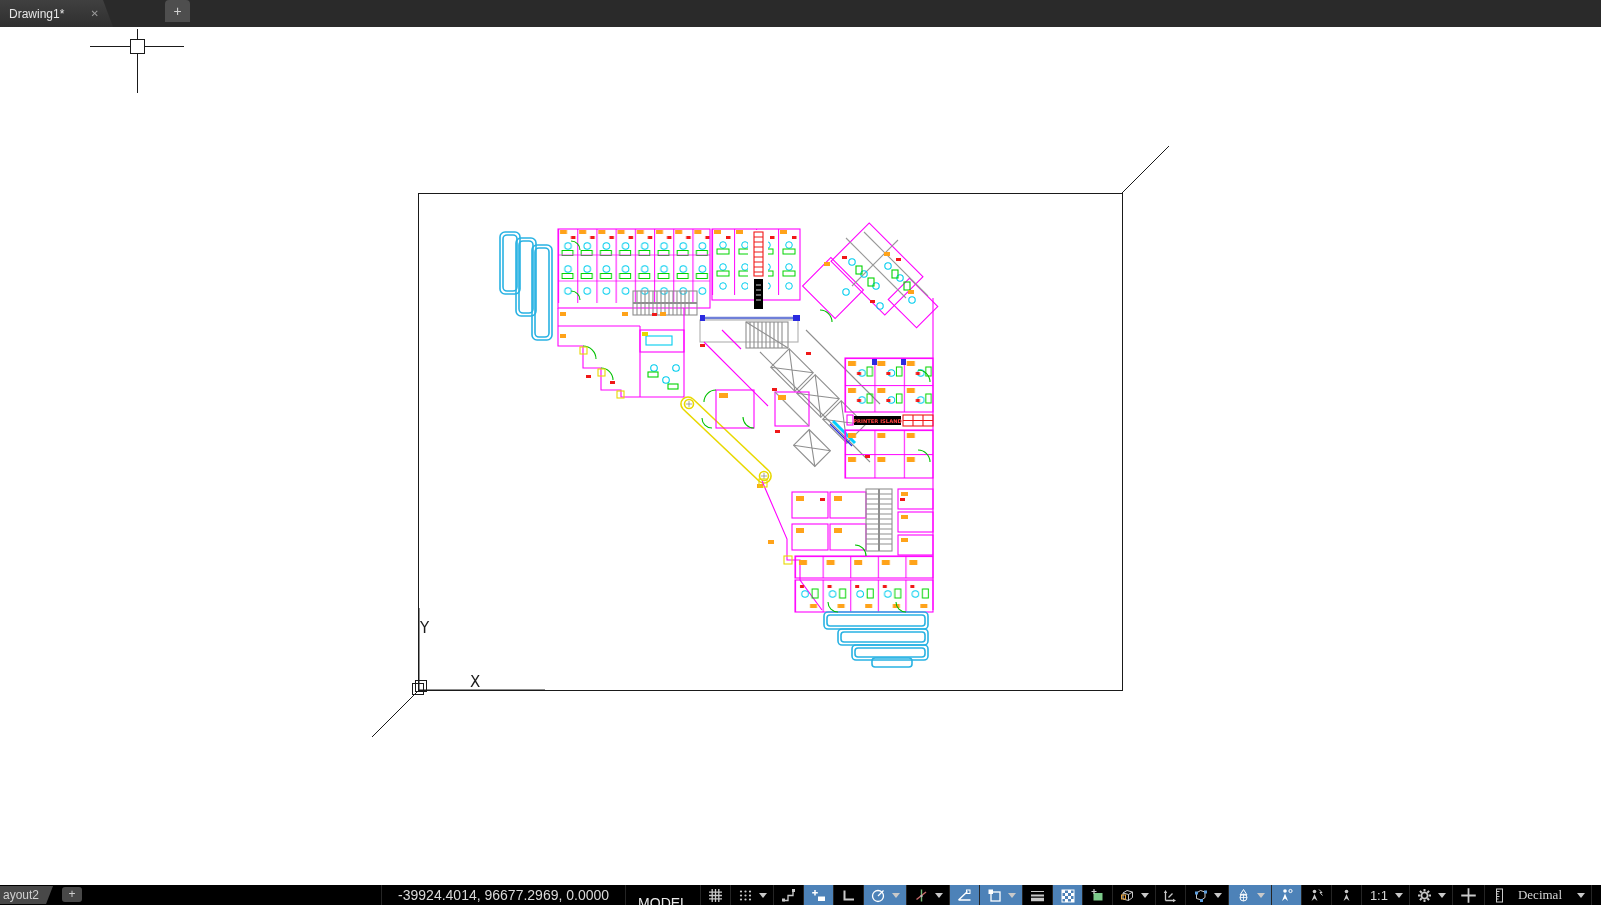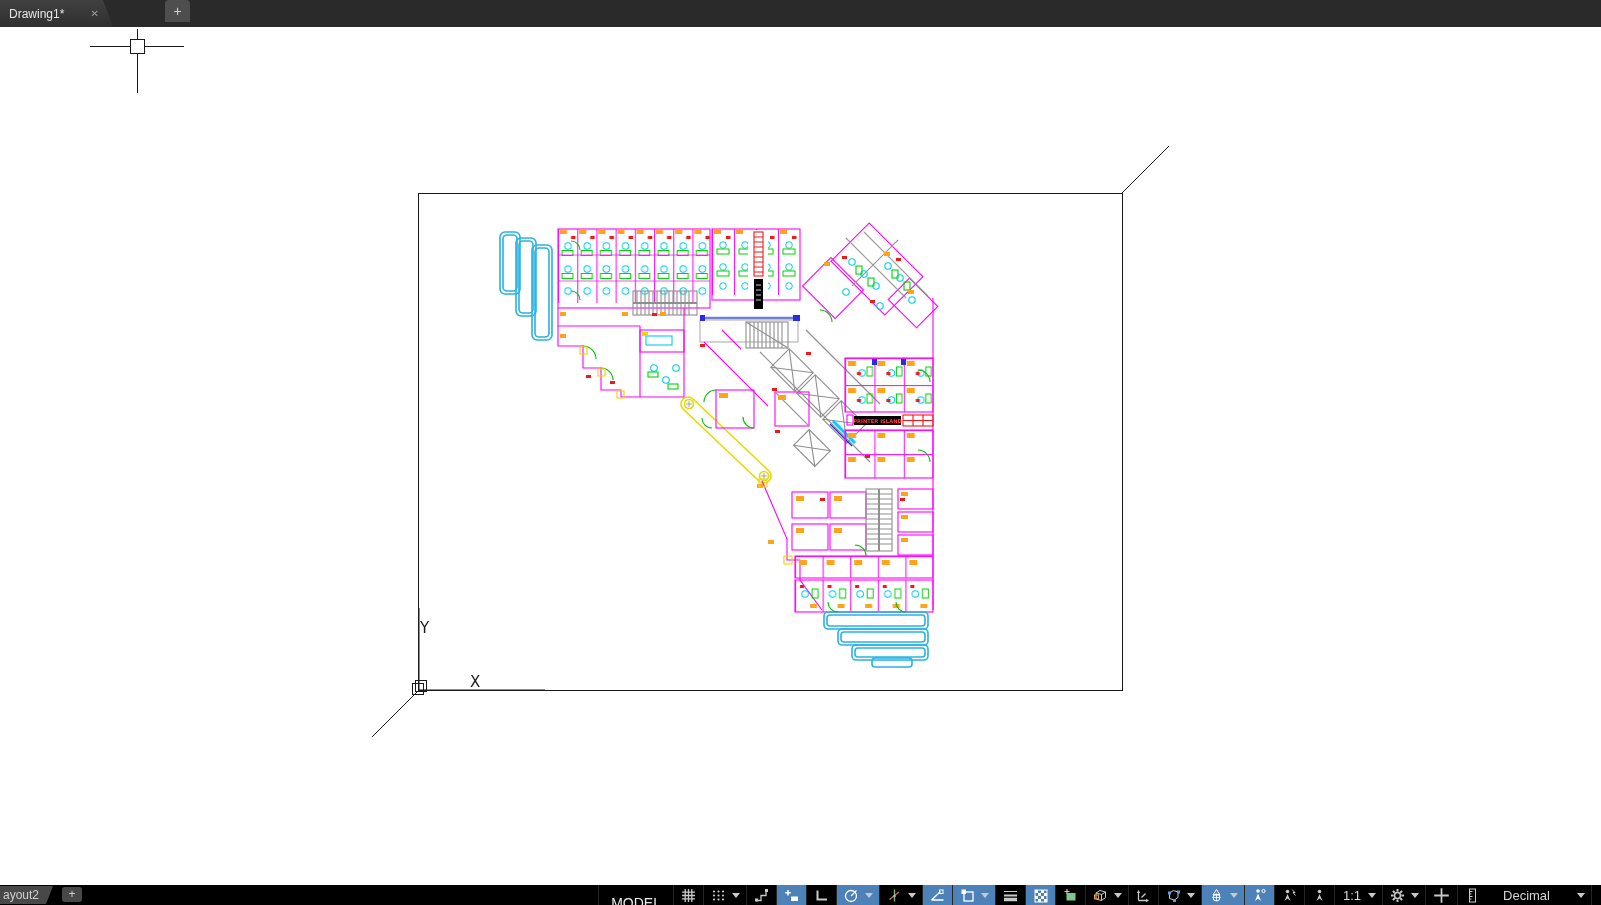--- a/index.html
+++ b/index.html
@@ -352,20 +352,21 @@
     <rect x="130" y="39" width="14" height="14" fill="#ffffff"></rect>
   </g>
 </svg>
 </div>
 
 <div class="status-bar">
   <div class="layout-tab">ayout2</div>
   <div class="layout-tab-new">+</div>
 
   <div class="sb-right">
+    <div class="sb-cell coords">-39924.4014, 96677.2969, 0.0000</div>
     <div class="sb-cell model">MODEL</div>
 
     <div class="sb-cell toggle">
       <svg width="17" height="17" viewBox="0 0 17 17">
           <path d="M2,5.2 H15 M2,8.5 H15 M2,11.8 H15 M5.2,2 V15 M8.5,2 V15 M11.8,2 V15" stroke="#c9c9c9" stroke-width="1.3" fill="none"></path>
         </svg>
     </div>
     <div class="sb-cell toggle">
       <svg width="17" height="17" viewBox="0 0 17 17">
           <g fill="#c9c9c9">
@@ -561,21 +562,21 @@
     <div class="sb-cell toggle">
       <svg width="19" height="19" viewBox="0 0 17 17">
           <path d="M8.5,2 V15 M2,8.5 H15" stroke="#c9c9c9" stroke-width="1.6" fill="none"></path>
         </svg>
     </div>
     <div class="sb-cell">
       <svg width="17" height="17" viewBox="0 0 17 17">
           <rect x="5.5" y="2" width="6" height="13" stroke="#c9c9c9" fill="none"></rect>
           <path d="M5.5,4.5 h3 M5.5,7 h2 M5.5,9.5 h3 M5.5,12 h2" stroke="#c9c9c9" fill="none"></path>
         </svg>
-      <span class="sb-text" style="margin:0 22px;">Decimal</span>
+      <span class="sb-text" style="margin:0 10px;font-family:Liberation Serif, serif;">Decimal</span>
       <span class="dd">
           <svg width="8" height="5">
             <path d="M0,0 H8 L4,5 Z" fill="#c9c9c9"></path>
           </svg>
         </span>
     </div>
     <div class="sb-cell end"></div>
   </div>
 </div>
 

